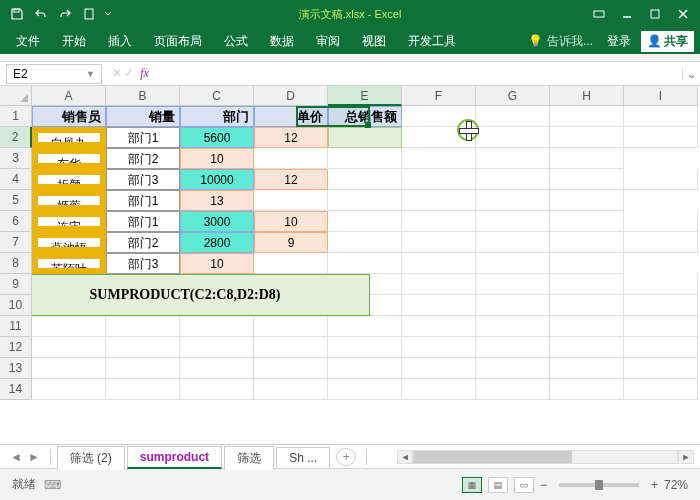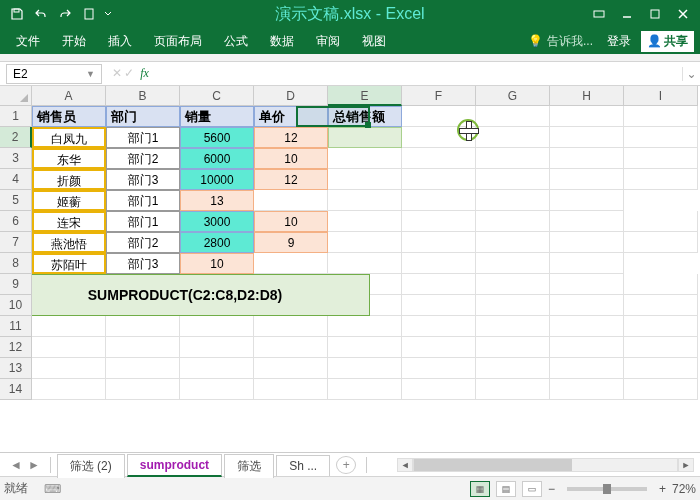--- a/index.html
+++ b/index.html
@@ -1,72 +1,72 @@
 <!DOCTYPE html>
 <html><head>
 <meta charset="utf-8">
 <style>
 *{margin:0;padding:0;box-sizing:border-box;font-family:"Microsoft YaHei",SimSun,sans-serif;font-size:12px;user-select:none}
 body{width:700px;height:500px;background:#fff;overflow:hidden;display:flex;flex-direction:column}
 .titlebar{height:28px;background:#0f7137;display:flex;align-items:center;color:#fff;position:relative}
 .qat{display:flex;align-items:center;gap:2px;padding-left:6px}
 .qat-btn{width:22px;height:22px;display:flex;align-items:center;justify-content:center;color:#fff}
-.title{position:absolute;left:50%;transform:translateX(-50%);color:#5eead4;font-size:16px}
+.title{position:absolute;left:50%;transform:translateX(-50%);color:#bef264;font-size:11px}
 .win-controls{margin-left:auto;display:flex;align-items:center;gap:2px;padding-right:4px}
 .win-btn{width:26px;height:22px;display:flex;align-items:center;justify-content:center;color:#fff}
 .ribbon-tabs{height:26px;background:#0f7137;display:flex;align-items:center;color:#fff;padding:0 6px;gap:2px}
 .rtab{padding:4px 10px;color:#fff;cursor:pointer}
 .rtab-right{margin-left:auto;display:flex;align-items:center;gap:4px}
 .tell-me{display:flex;align-items:center;gap:4px;color:#c8e6d4;padding:2px 4px}
 .share-btn{background:#fff;color:#0f7137;padding:2px 6px;display:flex;align-items:center;gap:2px;font-weight:bold}
 .ribbon-body{height:8px;background:#f3f3f3;border-bottom:1px solid #d4d4d4}
 .formula-row{height:24px;background:#fff;border-bottom:1px solid #d4d4d4;display:flex;align-items:center}
 .namebox{width:96px;height:20px;border:1px solid #ccc;margin:0 6px;padding:0 6px;display:flex;align-items:center;background:#fff;font-size:12px;justify-content:space-between}
 .nb-arrow{color:#888;font-size:9px}
 .fx-btns{display:flex;gap:2px;color:#888;padding:0 4px}
-.fx-label{font-style:italic;color:#15803d;margin-left:4px;font-family:serif}
+.fx-label{font-style:italic;color:#a21caf;margin-left:4px;font-family:serif}
 .formula-input{flex:1;height:20px;border:none;padding:0 6px;outline:none}
 .formula-expand{width:18px;color:#888;text-align:center;border-left:1px solid #e0e0e0}
 .sheet{flex:1;display:flex;overflow:hidden;position:relative;background:#fff}
 .corner{width:32px;height:20px;background:#f0f0f0;border-right:1px solid #ccc;border-bottom:1px solid #ccc;position:absolute;z-index:3}
 .corner::after{content:"";position:absolute;right:3px;bottom:3px;border-style:solid;border-width:0 0 8px 8px;border-color:transparent transparent #b8b8b8 transparent}
 .col-headers{position:absolute;left:32px;top:0;height:20px;display:flex;z-index:2}
 .ch{width:74px;height:20px;background:#f0f0f0;border-right:1px solid #ccc;border-bottom:1px solid #ccc;text-align:center;line-height:20px;color:#555}
 .ch.sel{background:#d4ead8;border-bottom:2px solid #0f7137}
 .row-headers{position:absolute;top:20px;left:0;width:32px;z-index:2}
 .rh{width:32px;height:21px;background:#f0f0f0;border-right:1px solid #ccc;border-bottom:1px solid #ccc;text-align:center;line-height:21px;color:#555}
 .rh.sel{background:#d4ead8;border-right:2px solid #0f7137}
 .grid{position:absolute;left:32px;top:20px}
 .grow{display:flex}
 .cell{width:74px;height:21px;border-right:1px solid #e0e0e0;border-bottom:1px solid #e0e0e0;padding:0 4px;line-height:20px;overflow:hidden;white-space:nowrap}
-.hdr{background:#d9e1f2;border:1px solid #8ea9db;font-weight:bold;text-align:left;font-size:13px}
-.nm{background:#fff;border:2px solid #eab308;text-align:center}
+.hdr{background:#d9e1f2;border:1px solid #8ea9db;font-weight:bold;text-align:right;font-size:13px}
+.nm{background:#fff;border:6px solid #eab308;text-align:center}
 .dp{background:#fff;border:1px solid #999;text-align:center}
 .sl{background:#5eead4;border:1px solid #8ea9db;text-align:center}
 .pr{background:#fce4d6;border:1px solid #f4b084;text-align:center}
 .tot{background:#e2efda;border:1px solid #a9d08e;font-weight:bold;text-align:center}
-.formula-box{position:absolute;background:#e2efda;border:1.5px solid #70ad47;font-weight:bold;text-align:center;display:flex;align-items:center;justify-content:center;font-size:14px;font-family:Liberation Sans, sans-serif}
+.formula-box{position:absolute;background:#e2efda;border:1.5px solid #70ad47;font-weight:bold;text-align:center;display:flex;align-items:center;justify-content:center;font-size:14px;font-family:Liberation Serif, serif}
 .active-cell{position:absolute;border:2px solid #0f7137;pointer-events:none;background:rgba(15,113,55,.05)}
 .active-cell::after{content:"";position:absolute;right:-3px;bottom:-3px;width:6px;height:6px;background:#0f7137}
 .cursor-plus{position:absolute;width:18px;height:18px;pointer-events:none}
 .cursor-plus::before,.cursor-plus::after{content:"";position:absolute;background:#fff;border:1px solid #333}
 .cursor-plus::before{left:7px;top:0;width:4px;height:18px}
 .cursor-plus::after{top:7px;left:0;height:4px;width:18px}
 .cursor-ring{position:absolute;width:22px;height:22px;border:2px solid #7fba3c;border-radius:50%;top:-2px;left:-2px;background:radial-gradient(circle,rgba(127,186,60,.3) 30%,transparent 31%)}
 .sheet-tabs{height:24px;background:#fff;border-top:1px solid #ccc;display:flex;align-items:center;padding:0 6px;gap:2px}
 .st-nav{color:#888;padding:0 4px;display:flex;gap:6px}
 .st-nav span{cursor:pointer}
 .stab{padding:3px 12px;border:1px solid #ccc;border-bottom:none;background:#fff;color:#444;cursor:pointer;position:relative;top:1px}
 .stab.active{background:#fff;border-bottom:2px solid #0f7137;color:#a21caf;font-weight:bold}
 .stab-add{width:20px;text-align:center;color:#888;border:1px solid #ccc;border-radius:50%;line-height:16px;margin-left:4px}
 .hscroll{flex:1;margin-left:20px;height:14px;display:flex;align-items:center}
 .hscroll-track{flex:1;height:14px;background:#f0f0f0;border:1px solid #dedede;position:relative}
 .hscroll-thumb{position:absolute;left:0;width:60%;height:100%;background:#cdcdcd}
 .hscroll-btn{width:16px;height:14px;background:#f0f0f0;border:1px solid #dedede;text-align:center;line-height:12px;color:#666;font-size:9px}
-.statusbar{height:24px;background:#f3f3f3;border-top:1px solid #d4d4d4;display:flex;align-items:center;padding:0 4px;color:#555;gap:16px}
+.statusbar{height:32px;background:#f3f3f3;border-top:1px solid #d4d4d4;display:flex;align-items:center;padding:0 12px;color:#555;gap:8px}
 .sb-right{margin-left:auto;display:flex;align-items:center;gap:6px}
 .view-btn{width:20px;height:16px;border:1px solid #ccc;background:#fff;display:flex;align-items:center;justify-content:center;font-size:9px;color:#666}
 .view-btn.active{background:#d4ead8;border-color:#0f7137}
 .zoom-slider{width:80px;height:4px;background:#ccc;position:relative;margin:0 6px}
 .zoom-thumb{position:absolute;left:50%;top:-3px;width:8px;height:10px;background:#888;transform:translateX(-50%)}
 svg{display:block}
 </style>
 </head>
 <body>
 
@@ -126,20 +126,21 @@
 
 <div class="ribbon-tabs">
   <div class="rtab">文件</div>
   <div class="rtab">开始</div>
   <div class="rtab">插入</div>
   <div class="rtab">页面布局</div>
   <div class="rtab">公式</div>
   <div class="rtab">数据</div>
   <div class="rtab">审阅</div>
   <div class="rtab">视图</div>
+  <div class="rtab">开发工具</div>
   <div class="rtab-right">
     <div class="tell-me">
         <span>💡</span>
         <span>告诉我...</span>
       </div>
     <div class="rtab" style="padding:4px 6px">登录</div>
     <div class="share-btn">
         <span>👤</span>
         <span>共享</span>
       </div>
@@ -186,22 +187,22 @@
       <div class="rh">9</div>
       <div class="rh">10</div>
       <div class="rh">11</div>
       <div class="rh">12</div>
       <div class="rh">13</div>
       <div class="rh">14</div>
     </div>
   <div class="grid" id="grid">
       <div class="grow">
         <div class="cell hdr">销售员</div>
+        <div class="cell hdr">销量</div>
         <div class="cell hdr">部门</div>
-        <div class="cell hdr">销量</div>
         <div class="cell hdr">单价</div>
         <div class="cell hdr">总销售额</div>
         <div class="cell"></div>
         <div class="cell"></div>
         <div class="cell"></div>
         <div class="cell"></div>
       </div>
       <div class="grow">
         <div class="cell nm">白凤九</div>
         <div class="cell dp">部门1</div>
@@ -209,21 +210,20 @@
         <div class="cell pr">12</div>
         <div class="cell tot"></div>
         <div class="cell"></div>
         <div class="cell"></div>
         <div class="cell"></div>
         <div class="cell"></div>
       </div>
       <div class="grow">
         <div class="cell nm">东华</div>
         <div class="cell dp">部门2</div>
-        <div class="cell sl">6000</div>
         <div class="cell pr">10</div>
         <div class="cell"></div>
         <div class="cell"></div>
         <div class="cell"></div>
         <div class="cell"></div>
         <div class="cell"></div>
       </div>
       <div class="grow">
         <div class="cell nm">折颜</div>
         <div class="cell dp">部门3</div>

